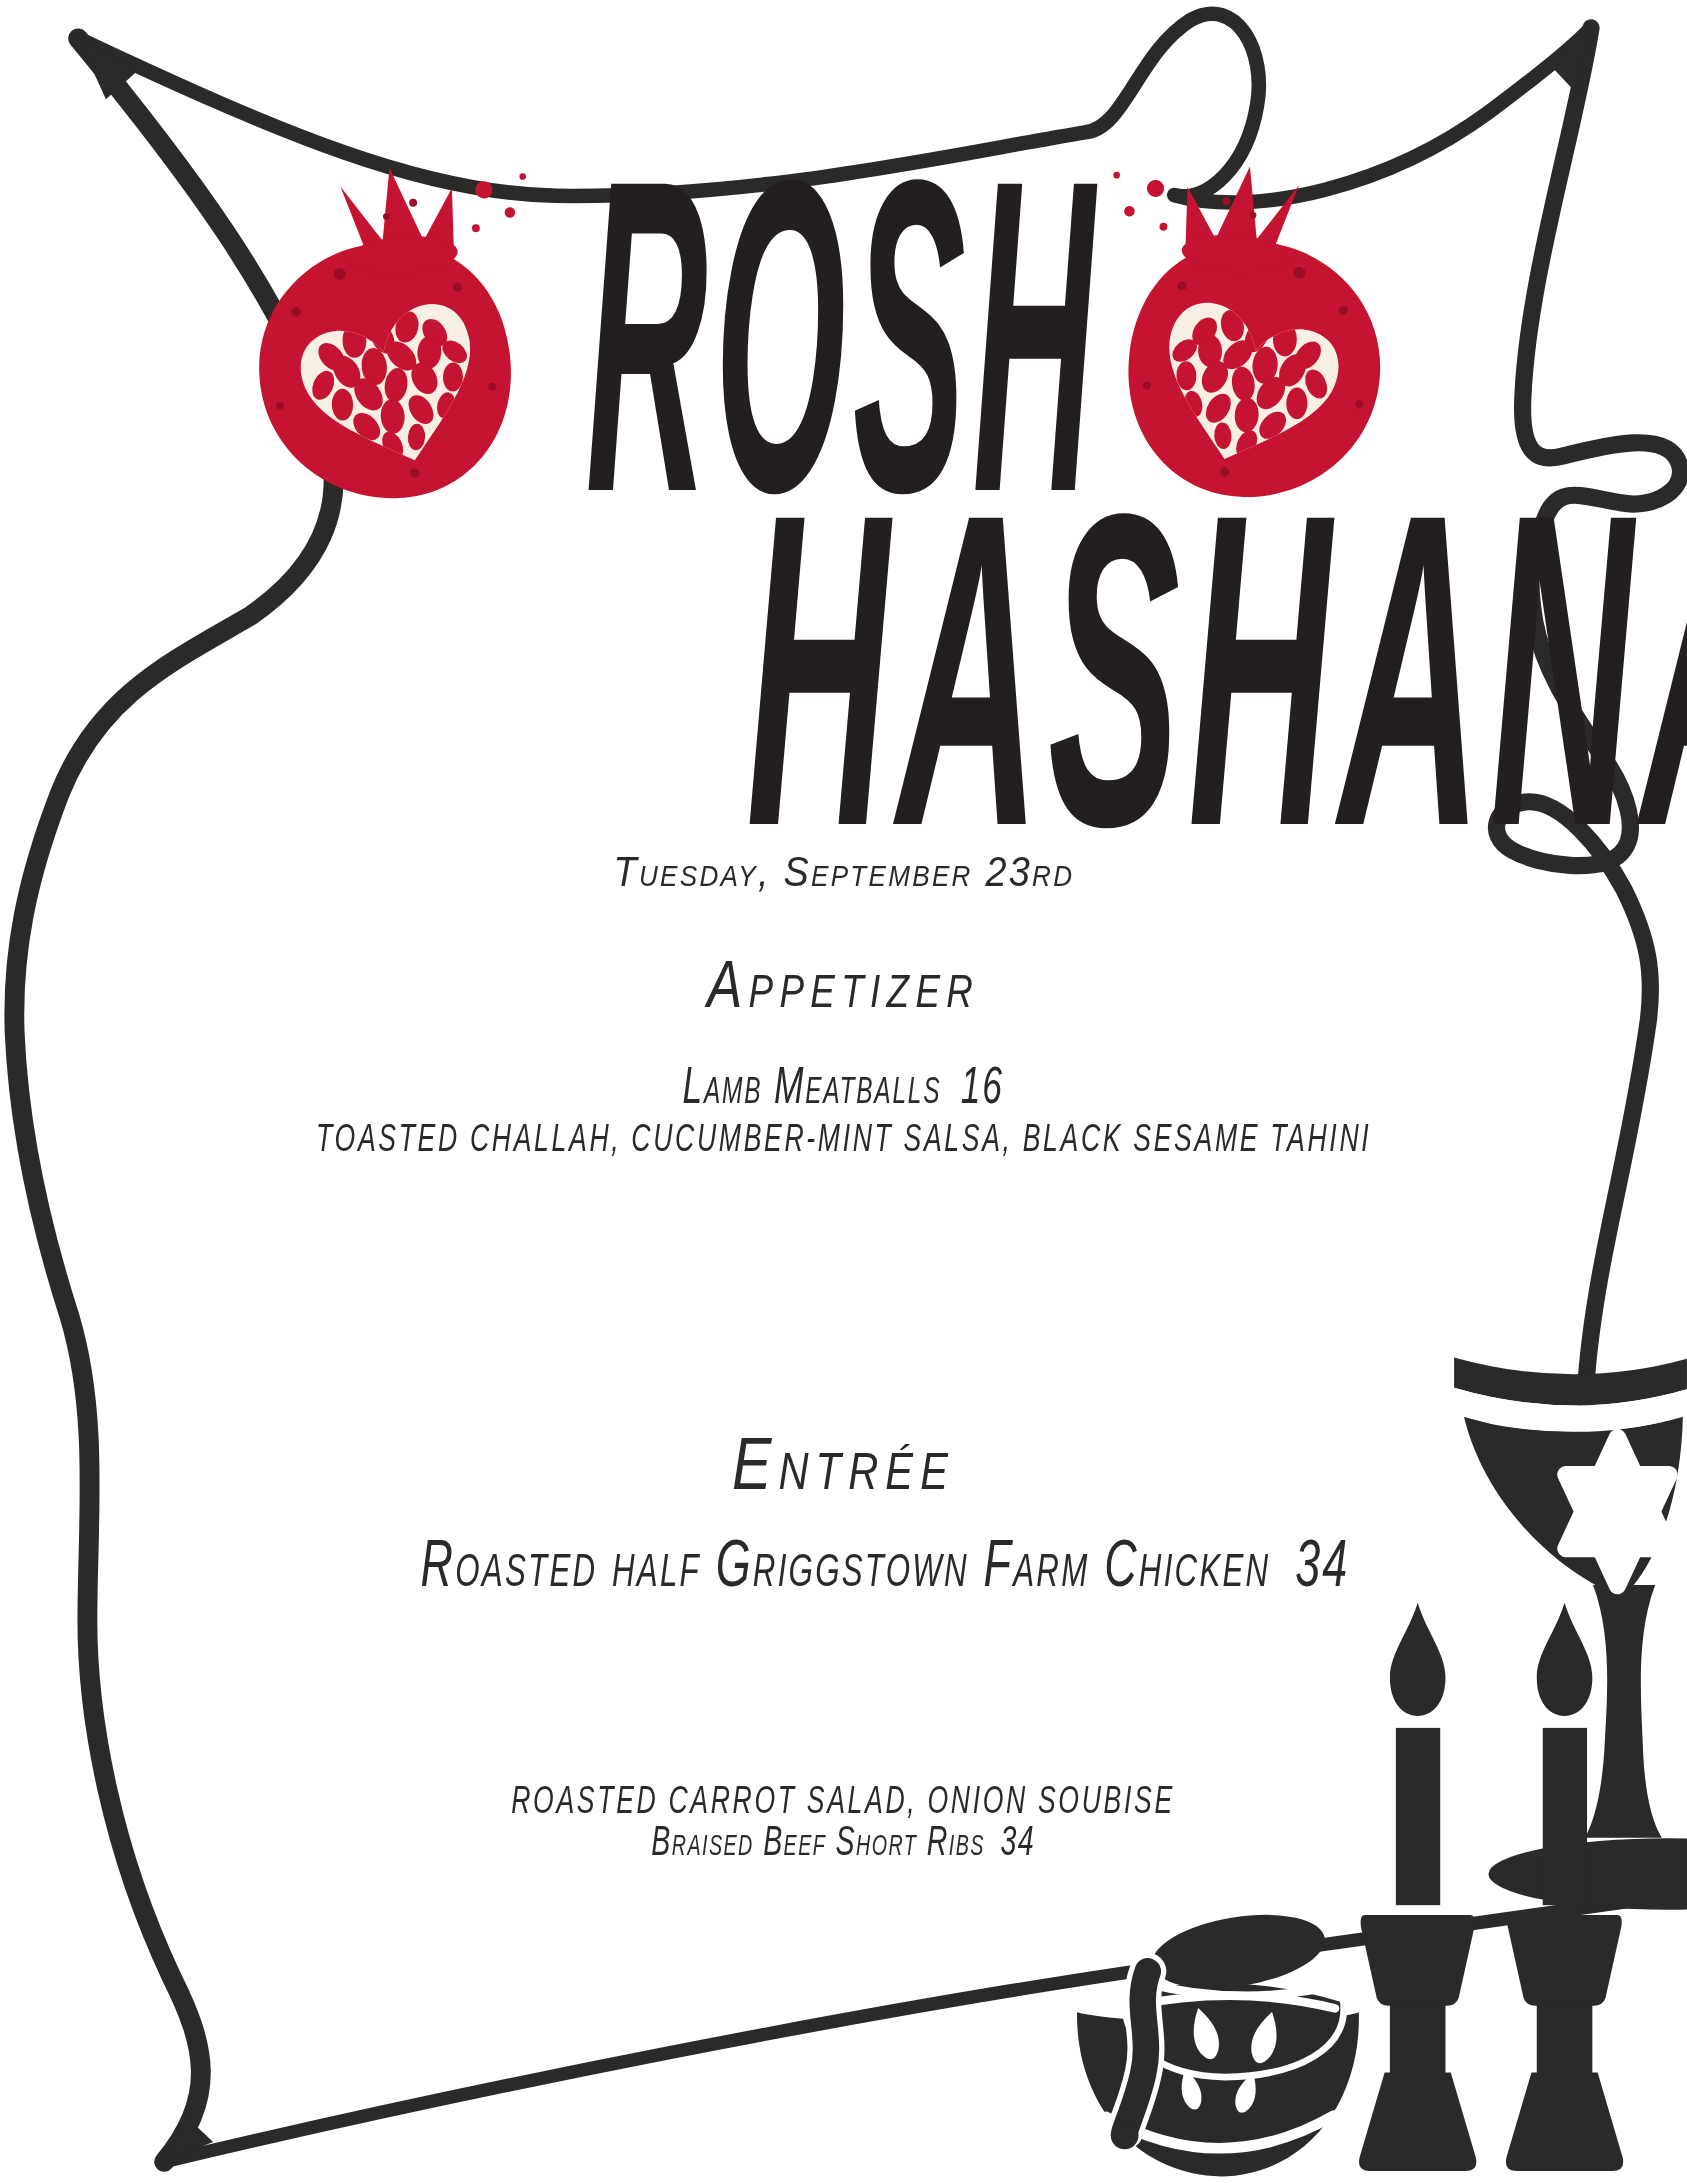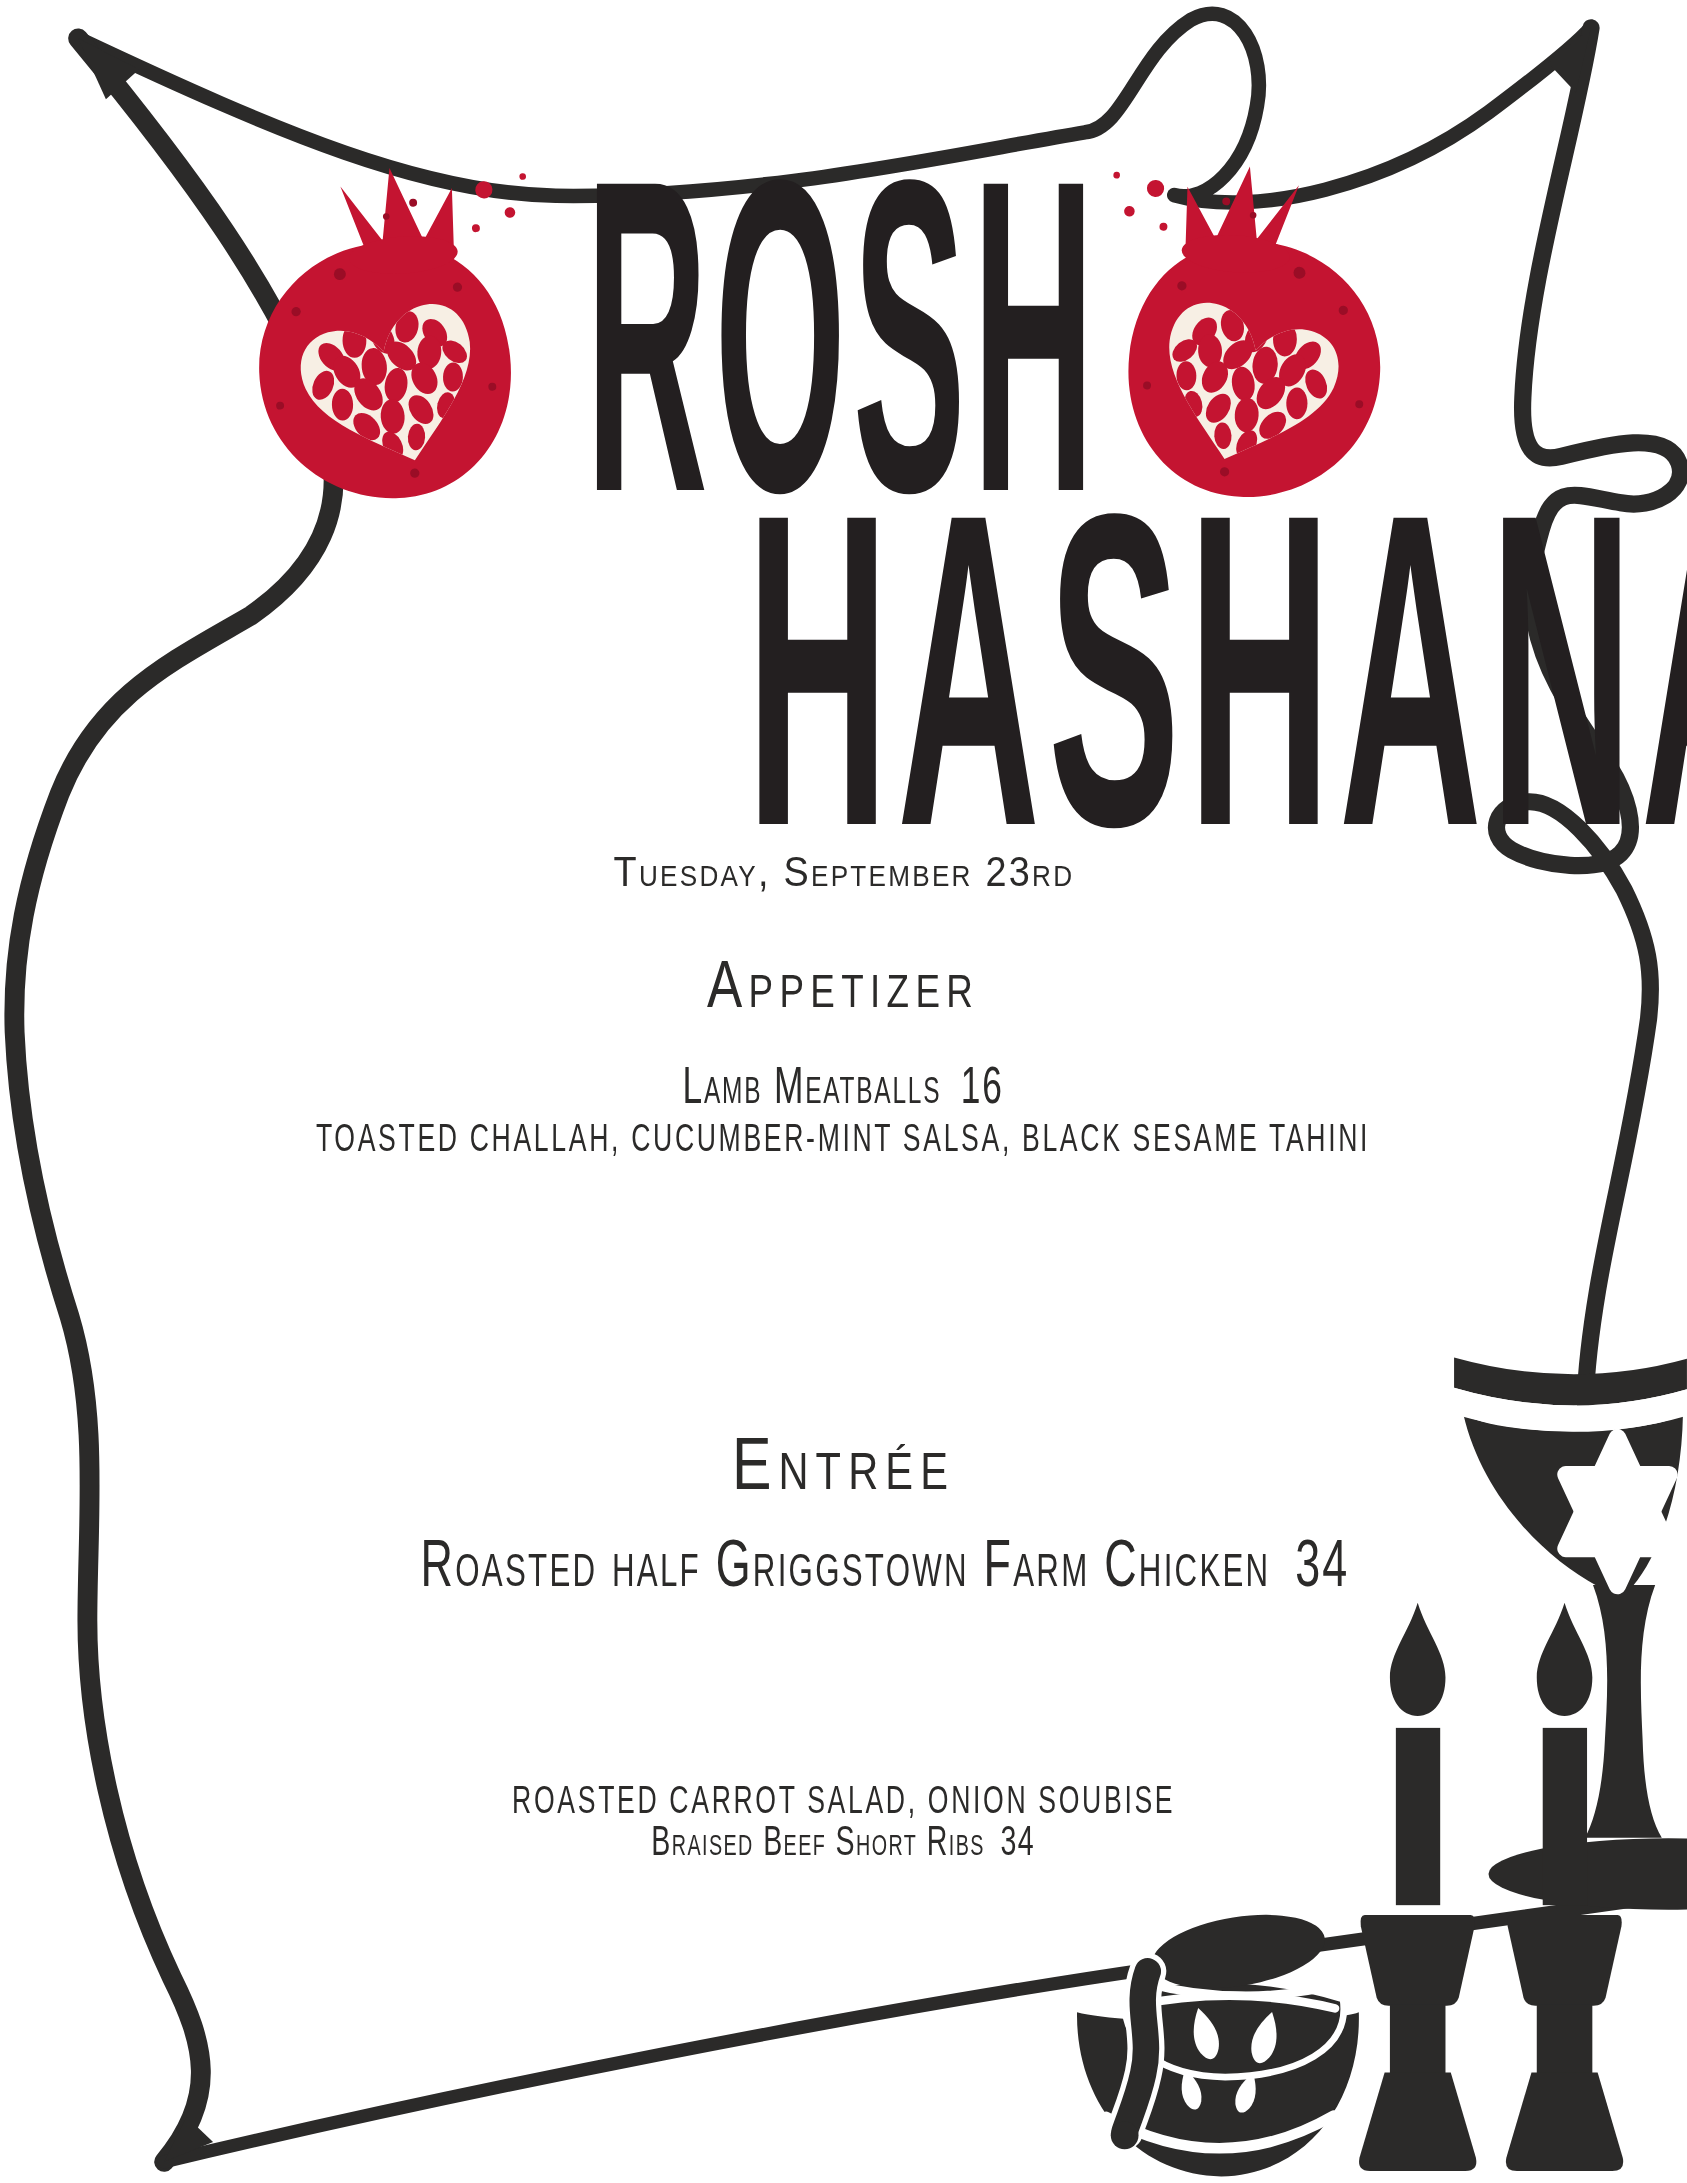--- a/index.html
+++ b/index.html
@@ -1,20 +1,20 @@
 <!DOCTYPE html>
 <html style="--ink: #2b2a29; --title-ink: #231f20; --accent-red: #c41431; --cream: #f7efe4; --bg: #ffffff;font-size:10.6px"><head>
 <meta charset="utf-8">
 <style>
   :root{
     --ink:#2b2a29; --title-ink:#231f20; --accent-red:#c41431; --cream:#f7efe4; --bg:#ffffff;
   }
   html,body{margin:0;padding:0;background:var(--bg);}
   body{width:1687px;height:2183px;overflow:hidden;font-family:"Liberation Sans",sans-serif;}
-  #menu{position:relative;width:1540px;height:2183px;background:var(--bg);}
+  #menu{position:relative;width:1540px;height:2183px;background:var(--bg);font-style:italic;}
   #art{position:absolute;left:0;top:0;width:1687px;height:2183px;}
   .line{position:absolute;left:0;width:1687px;text-align:center;line-height:1;color:var(--ink);white-space:nowrap;}
   .inner{display:inline-block;white-space:nowrap;transform-origin:50% 50%;}
   .smallcaps{font-variant:small-caps;}
   .title{color:var(--title-ink);font-weight:bold;letter-spacing:0.04em;}
   .t-rosh{top:113px;font-size:445px;}
   .t-hash{top:447px;font-size:445px;}
   .sx-rosh{transform:scaleX(0.38);}
   .sx-hash{transform:scaleX(0.445);}
   .date{top:851px;font-size:42px;letter-spacing:0.06em;}

